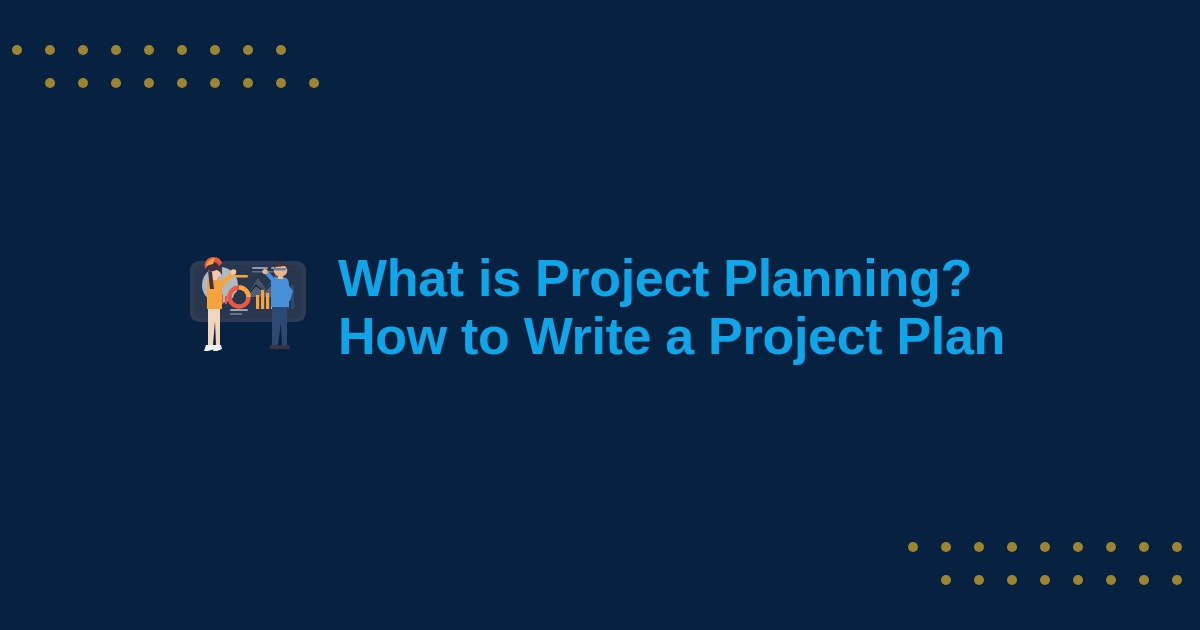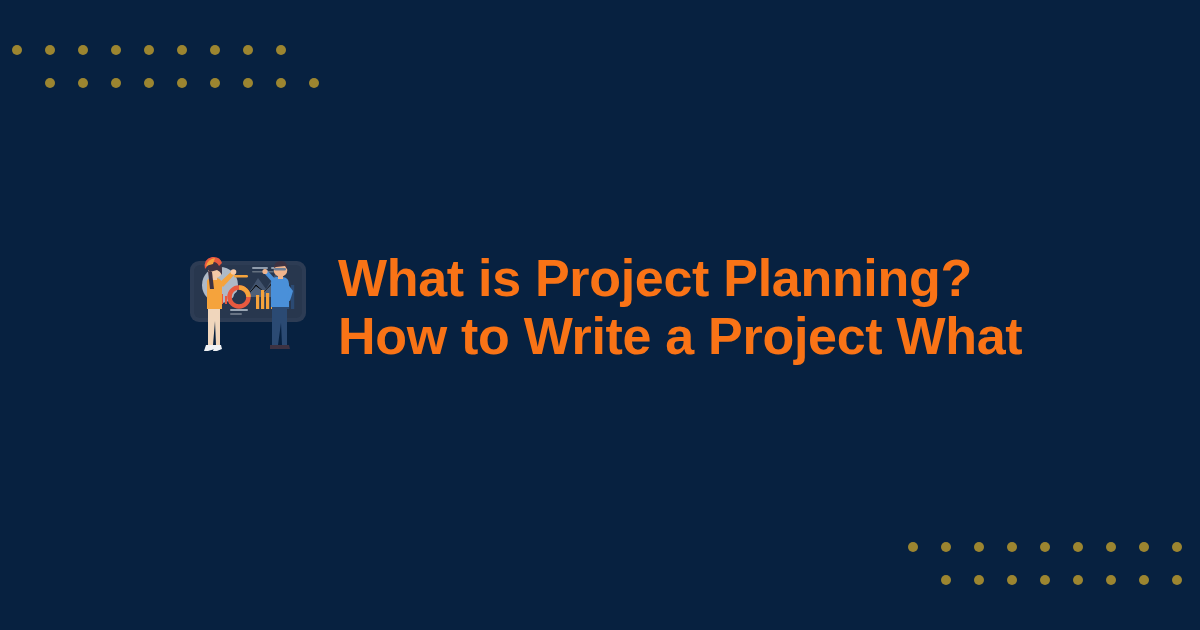--- a/index.html
+++ b/index.html
@@ -57,21 +57,21 @@
     gap: 28px;
   }
 
   #illustration {
     width: 124px;
     height: 124px;
     flex: 0 0 124px;
   }
 
   #headline {
-    color: #f97316;
+    color: #0ea5e9;
     font-size: 52px;
     font-weight: bold;
     line-height: 58px;
     letter-spacing: -0.3px;
     white-space: nowrap;
     margin: 0;
     padding: 0;
   }
   #headline .line {
     display: block;
@@ -213,17 +213,17 @@
         <circle cx="94.5" cy="25" r="6.8" fill="#f0b48c"></circle>
 
         <path d="M88 23 Q88 16 95 16 Q102 16 101 24 L99 21 L90 22 Z" fill="#3d3242"></path>
 
         <rect x="88" y="23" width="12" height="2.6" rx="1.3" fill="#6f7f96"></rect>
       </svg>
     </div>
 
     <h1 id="headline">
       <span class="line">What is Project Planning?</span>
-      <span class="line">How to Write a Project What</span>
+      <span class="line">How to Write a Project Plan</span>
     </h1>
 
   </div>
 </div>
 
 </body></html>

